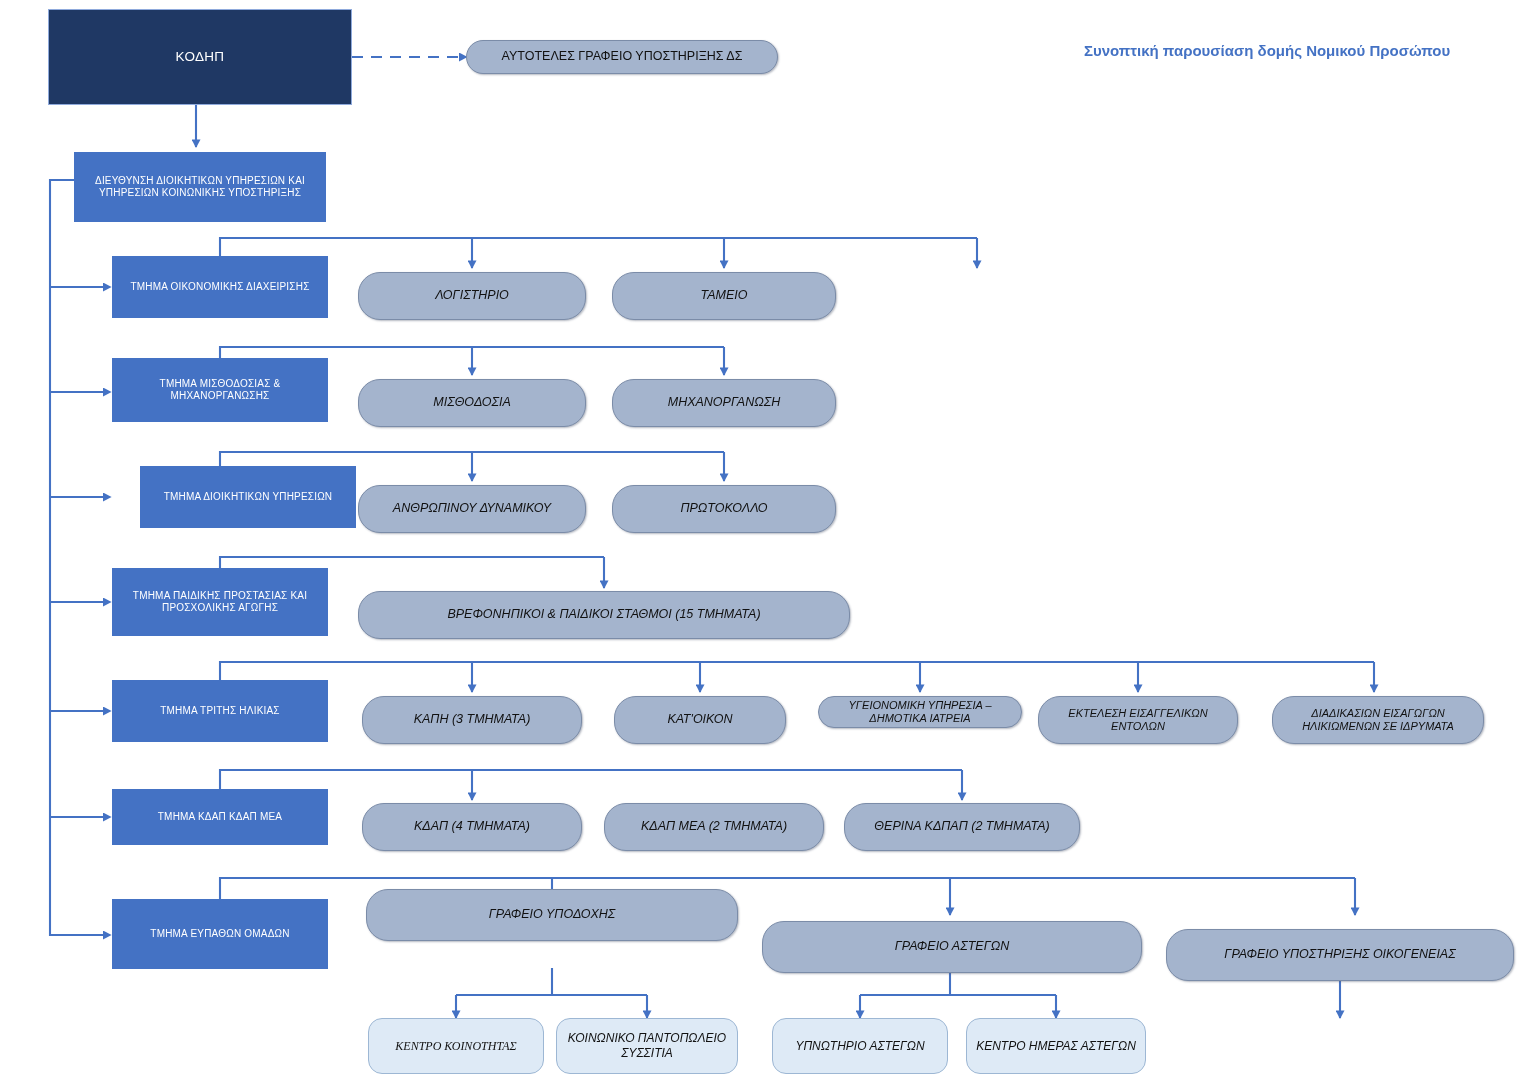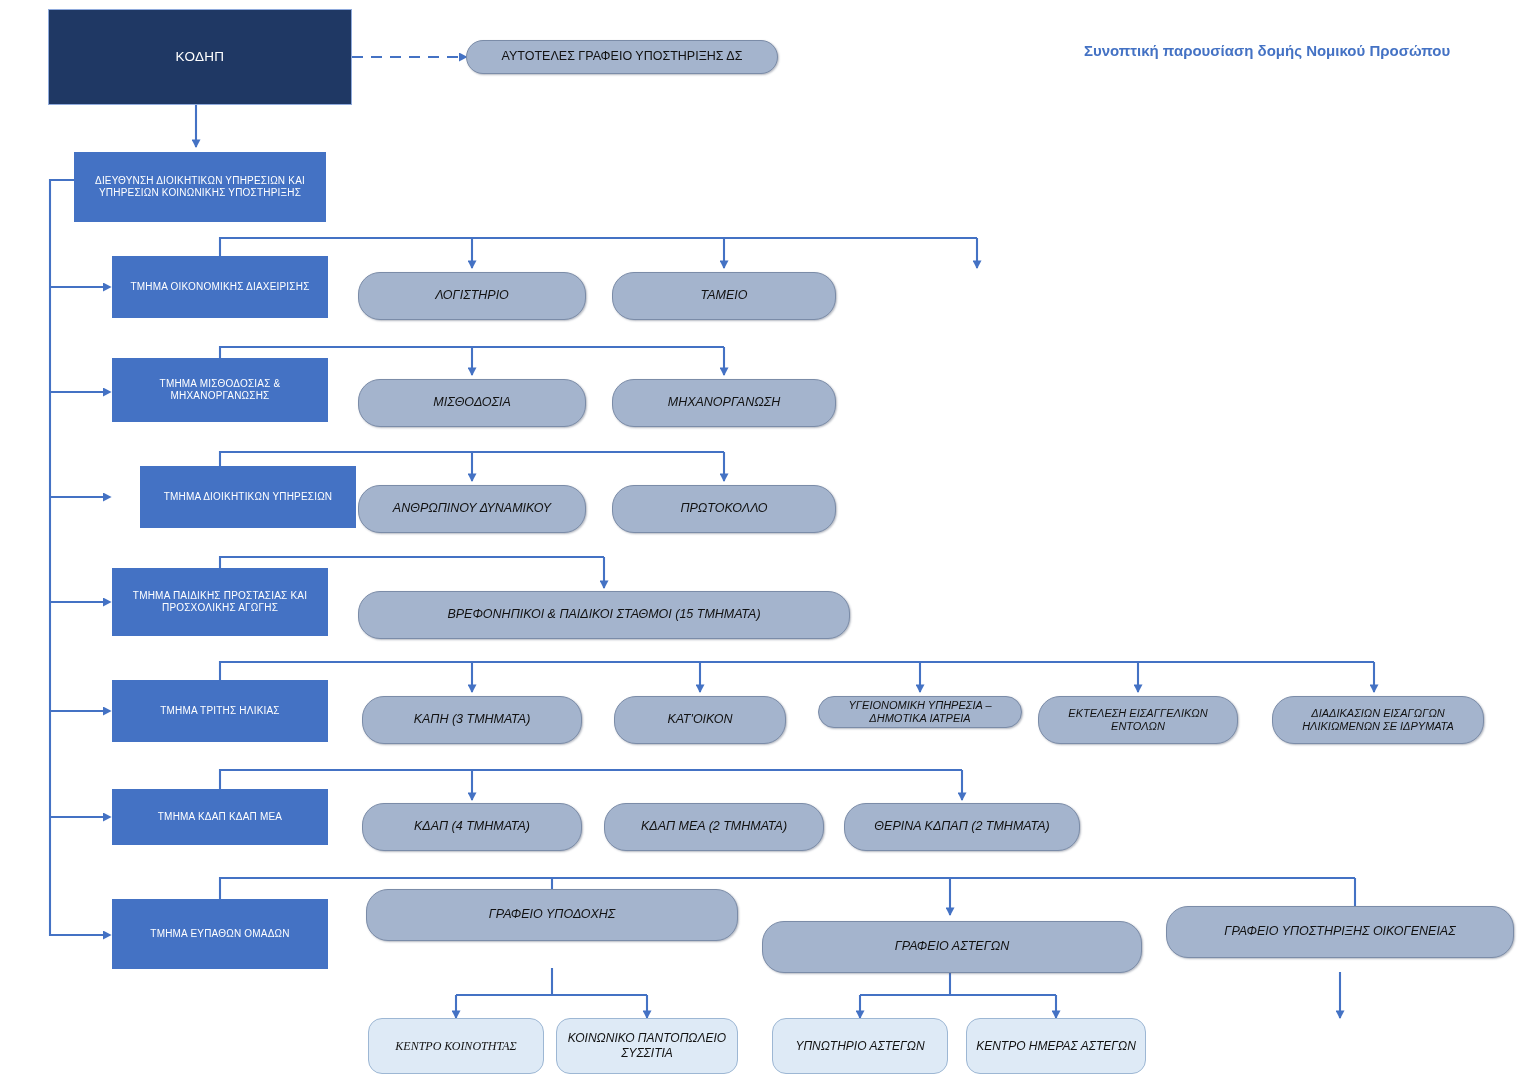--- a/index.html
+++ b/index.html
@@ -247,21 +247,21 @@
   <div class="node unit" style="left:844px;top:803px;width:236px;height:48px;">
     <span>ΘΕΡΙΝΑ ΚΔΠΑΠ (2 ΤΜΗΜΑΤΑ)</span>
   </div>
 
   <div class="node unit" style="left:366px;top:889px;width:372px;height:52px;">
     <span>ΓΡΑΦΕΙΟ ΥΠΟΔΟΧΗΣ</span>
   </div>
   <div class="node unit" style="left:762px;top:921px;width:380px;height:52px;">
     <span>ΓΡΑΦΕΙΟ ΑΣΤΕΓΩΝ</span>
   </div>
-  <div class="node unit" style="left:1166px;top:906px;width:348px;height:52px;text-align:center;">
+  <div class="node unit" style="left:1166px;top:929px;width:348px;height:52px;text-align:center;">
     <span>ΓΡΑΦΕΙΟ ΥΠΟΣΤΗΡΙΞΗΣ ΟΙΚΟΓΕΝΕΙΑΣ</span>
   </div>
 
   <div class="node leaf" style="left:368px;top:1018px;width:176px;height:56px;font-family:Liberation Serif, serif;">
     <span>ΚΕΝΤΡΟ ΚΟΙΝΟΤΗΤΑΣ</span>
   </div>
   <div class="node leaf" style="left:556px;top:1018px;width:182px;height:56px;">
     <span>ΚΟΙΝΩΝΙΚΟ ΠΑΝΤΟΠΩΛΕΙΟ ΣΥΣΣΙΤΙΑ</span>
   </div>
 

